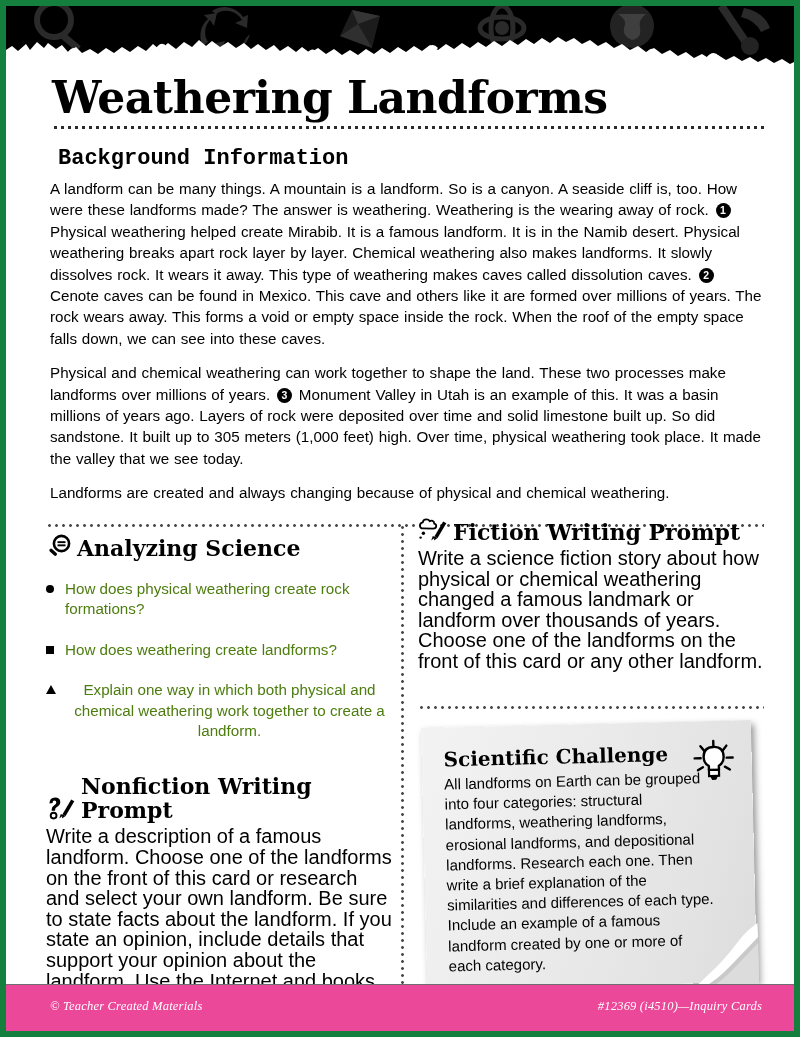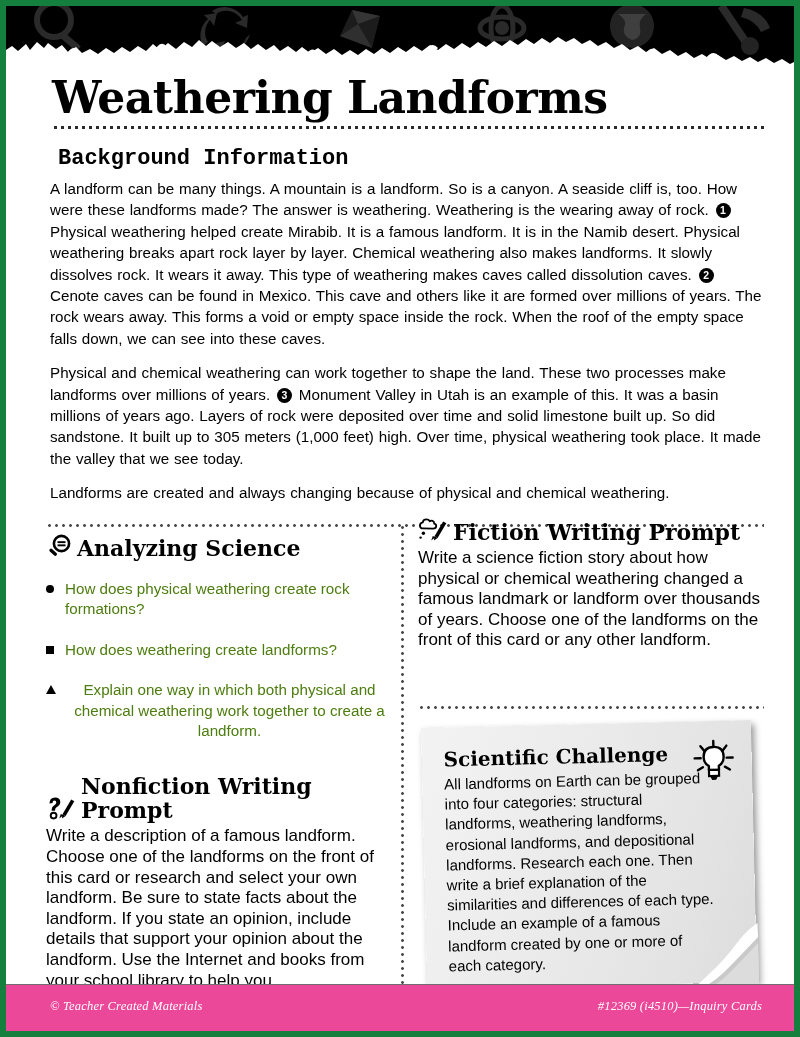--- a/index.html
+++ b/index.html
@@ -150,21 +150,21 @@
   .bl-square{width:8px;height:8px;background:#000;}
   .bl-tri{
     width:0;height:0;
     border-left:5px solid transparent;
     border-right:5px solid transparent;
     border-bottom:9px solid #000;
     top:5px !important;
   }
 
   p.prompt{
-    font-size:17px;
+    font-size:20px;
     line-height:20.6px;
     margin:2px 0 0 0;
     color:#000;
   }
 
   
   .challenge-wrap{
     position:absolute;left:418px;top:718px;width:330px;height:268px;
   }
   .challenge{

